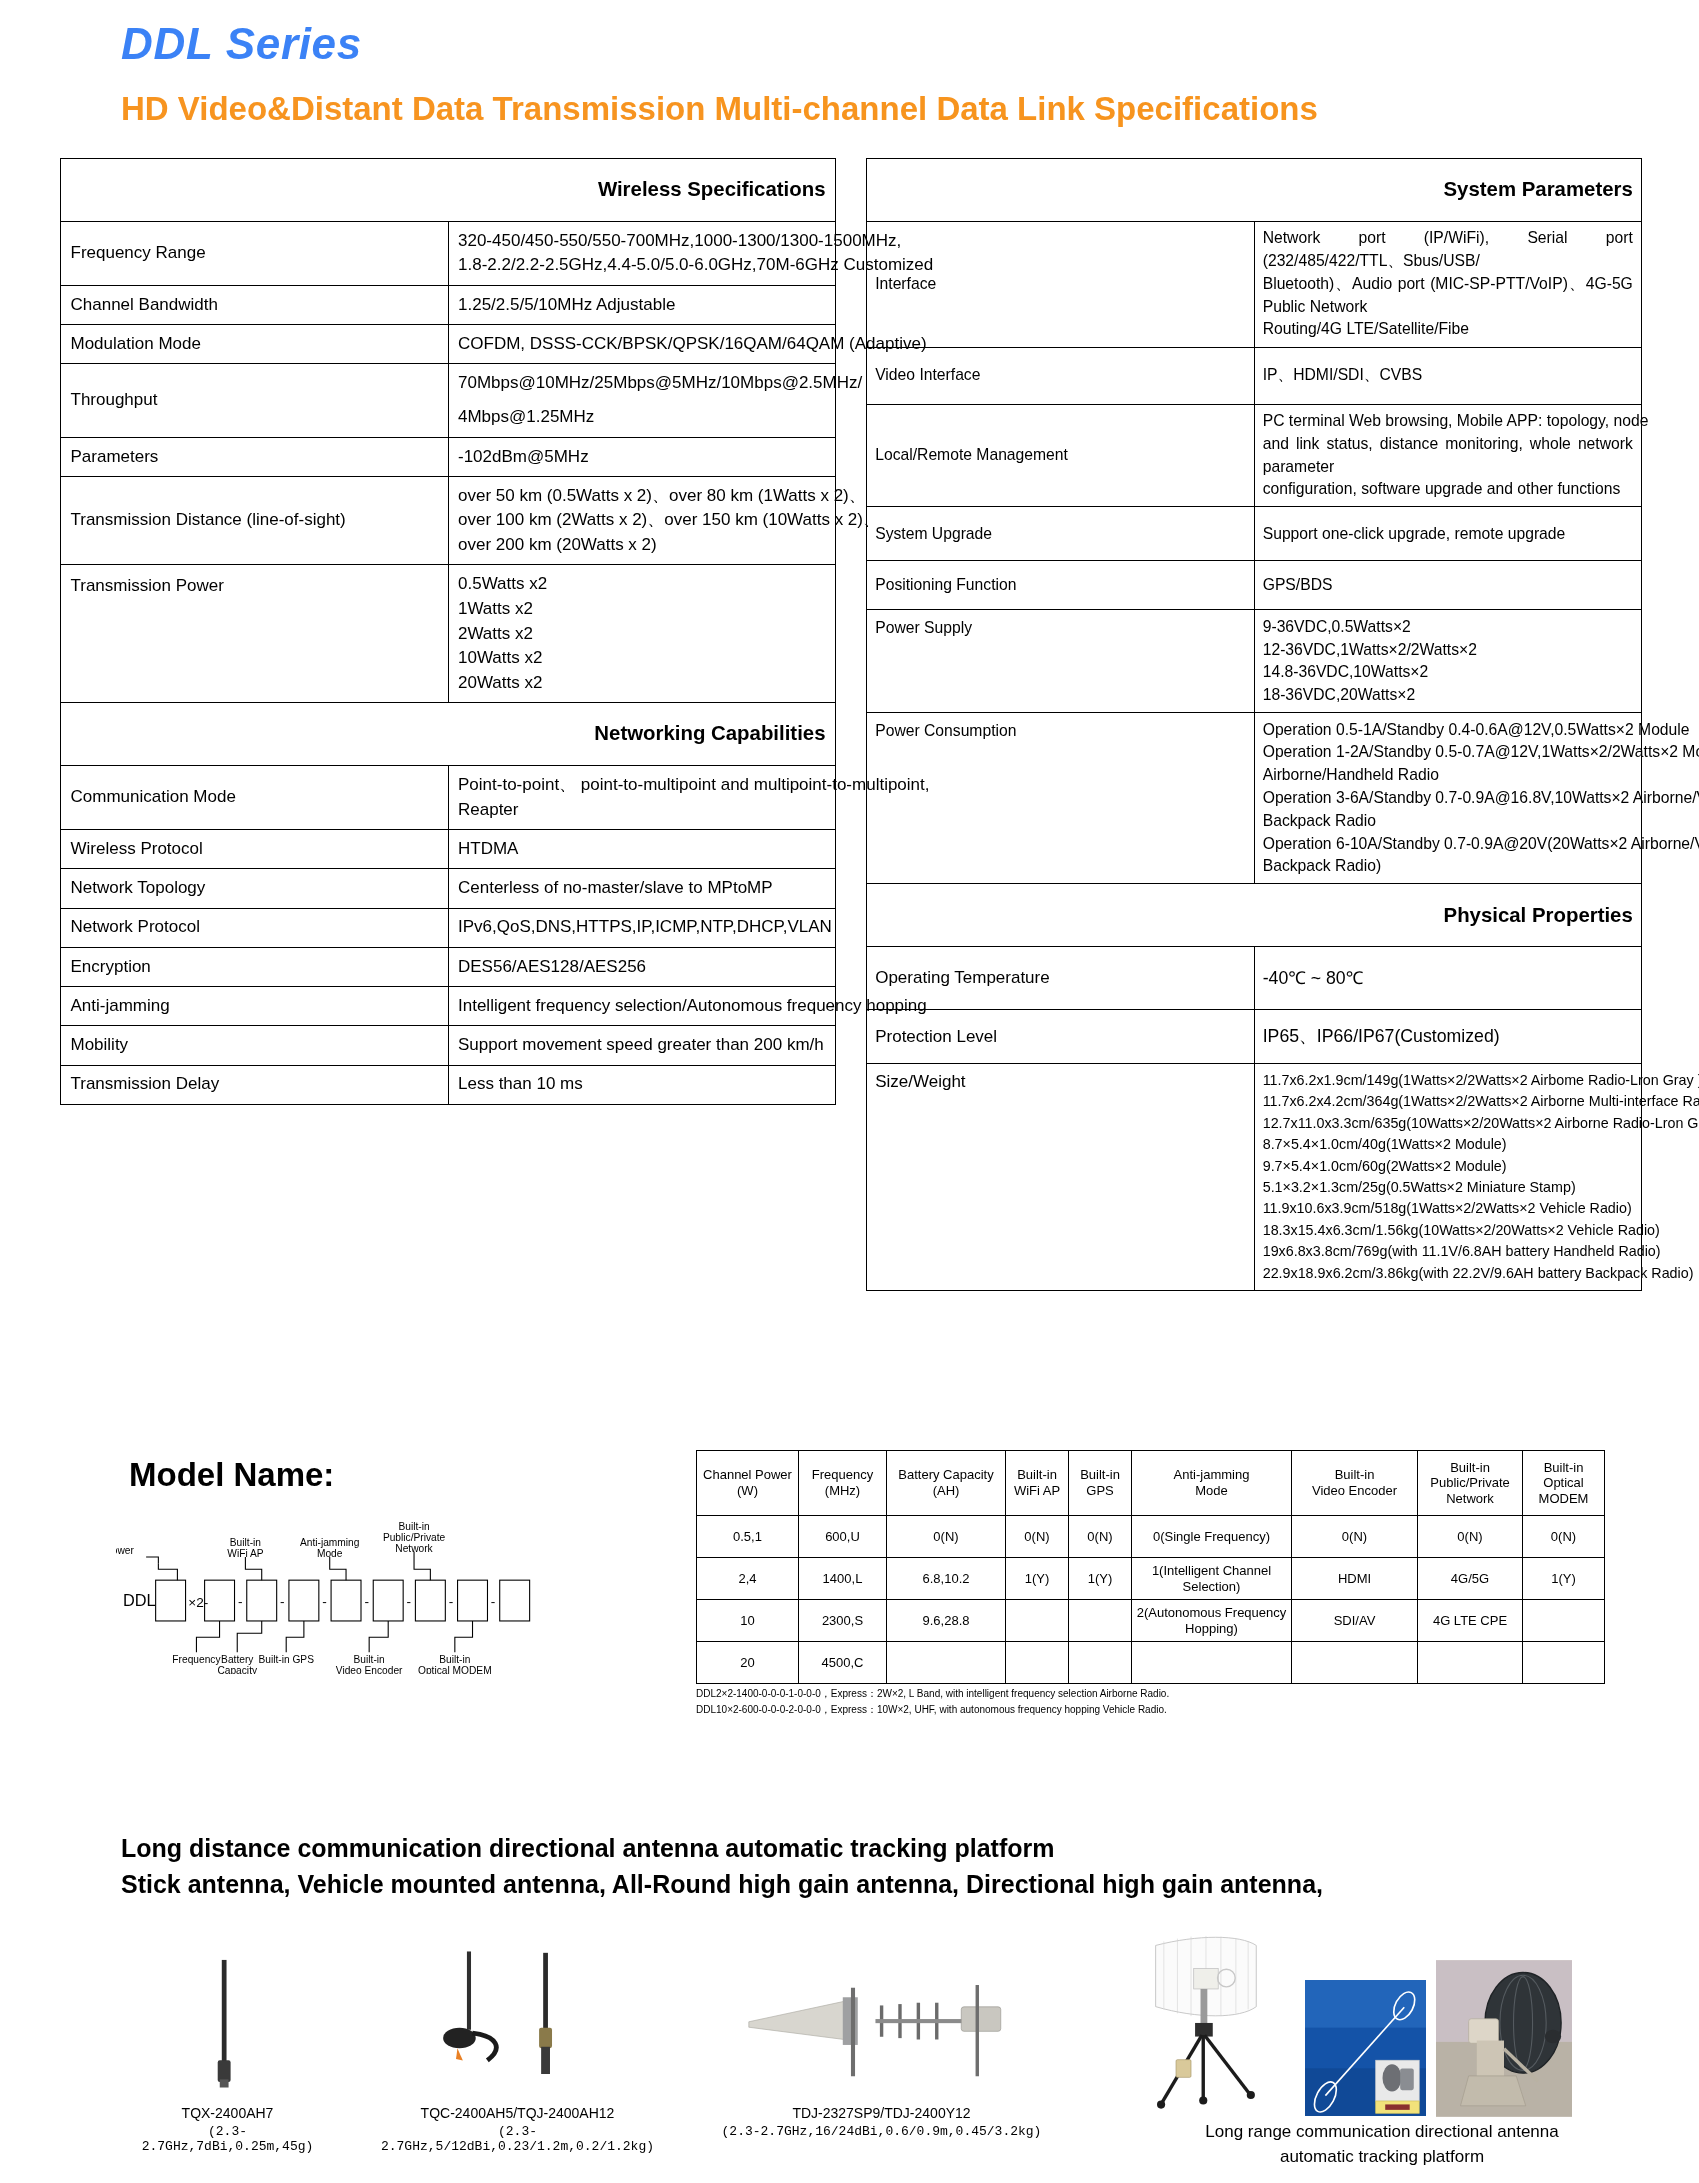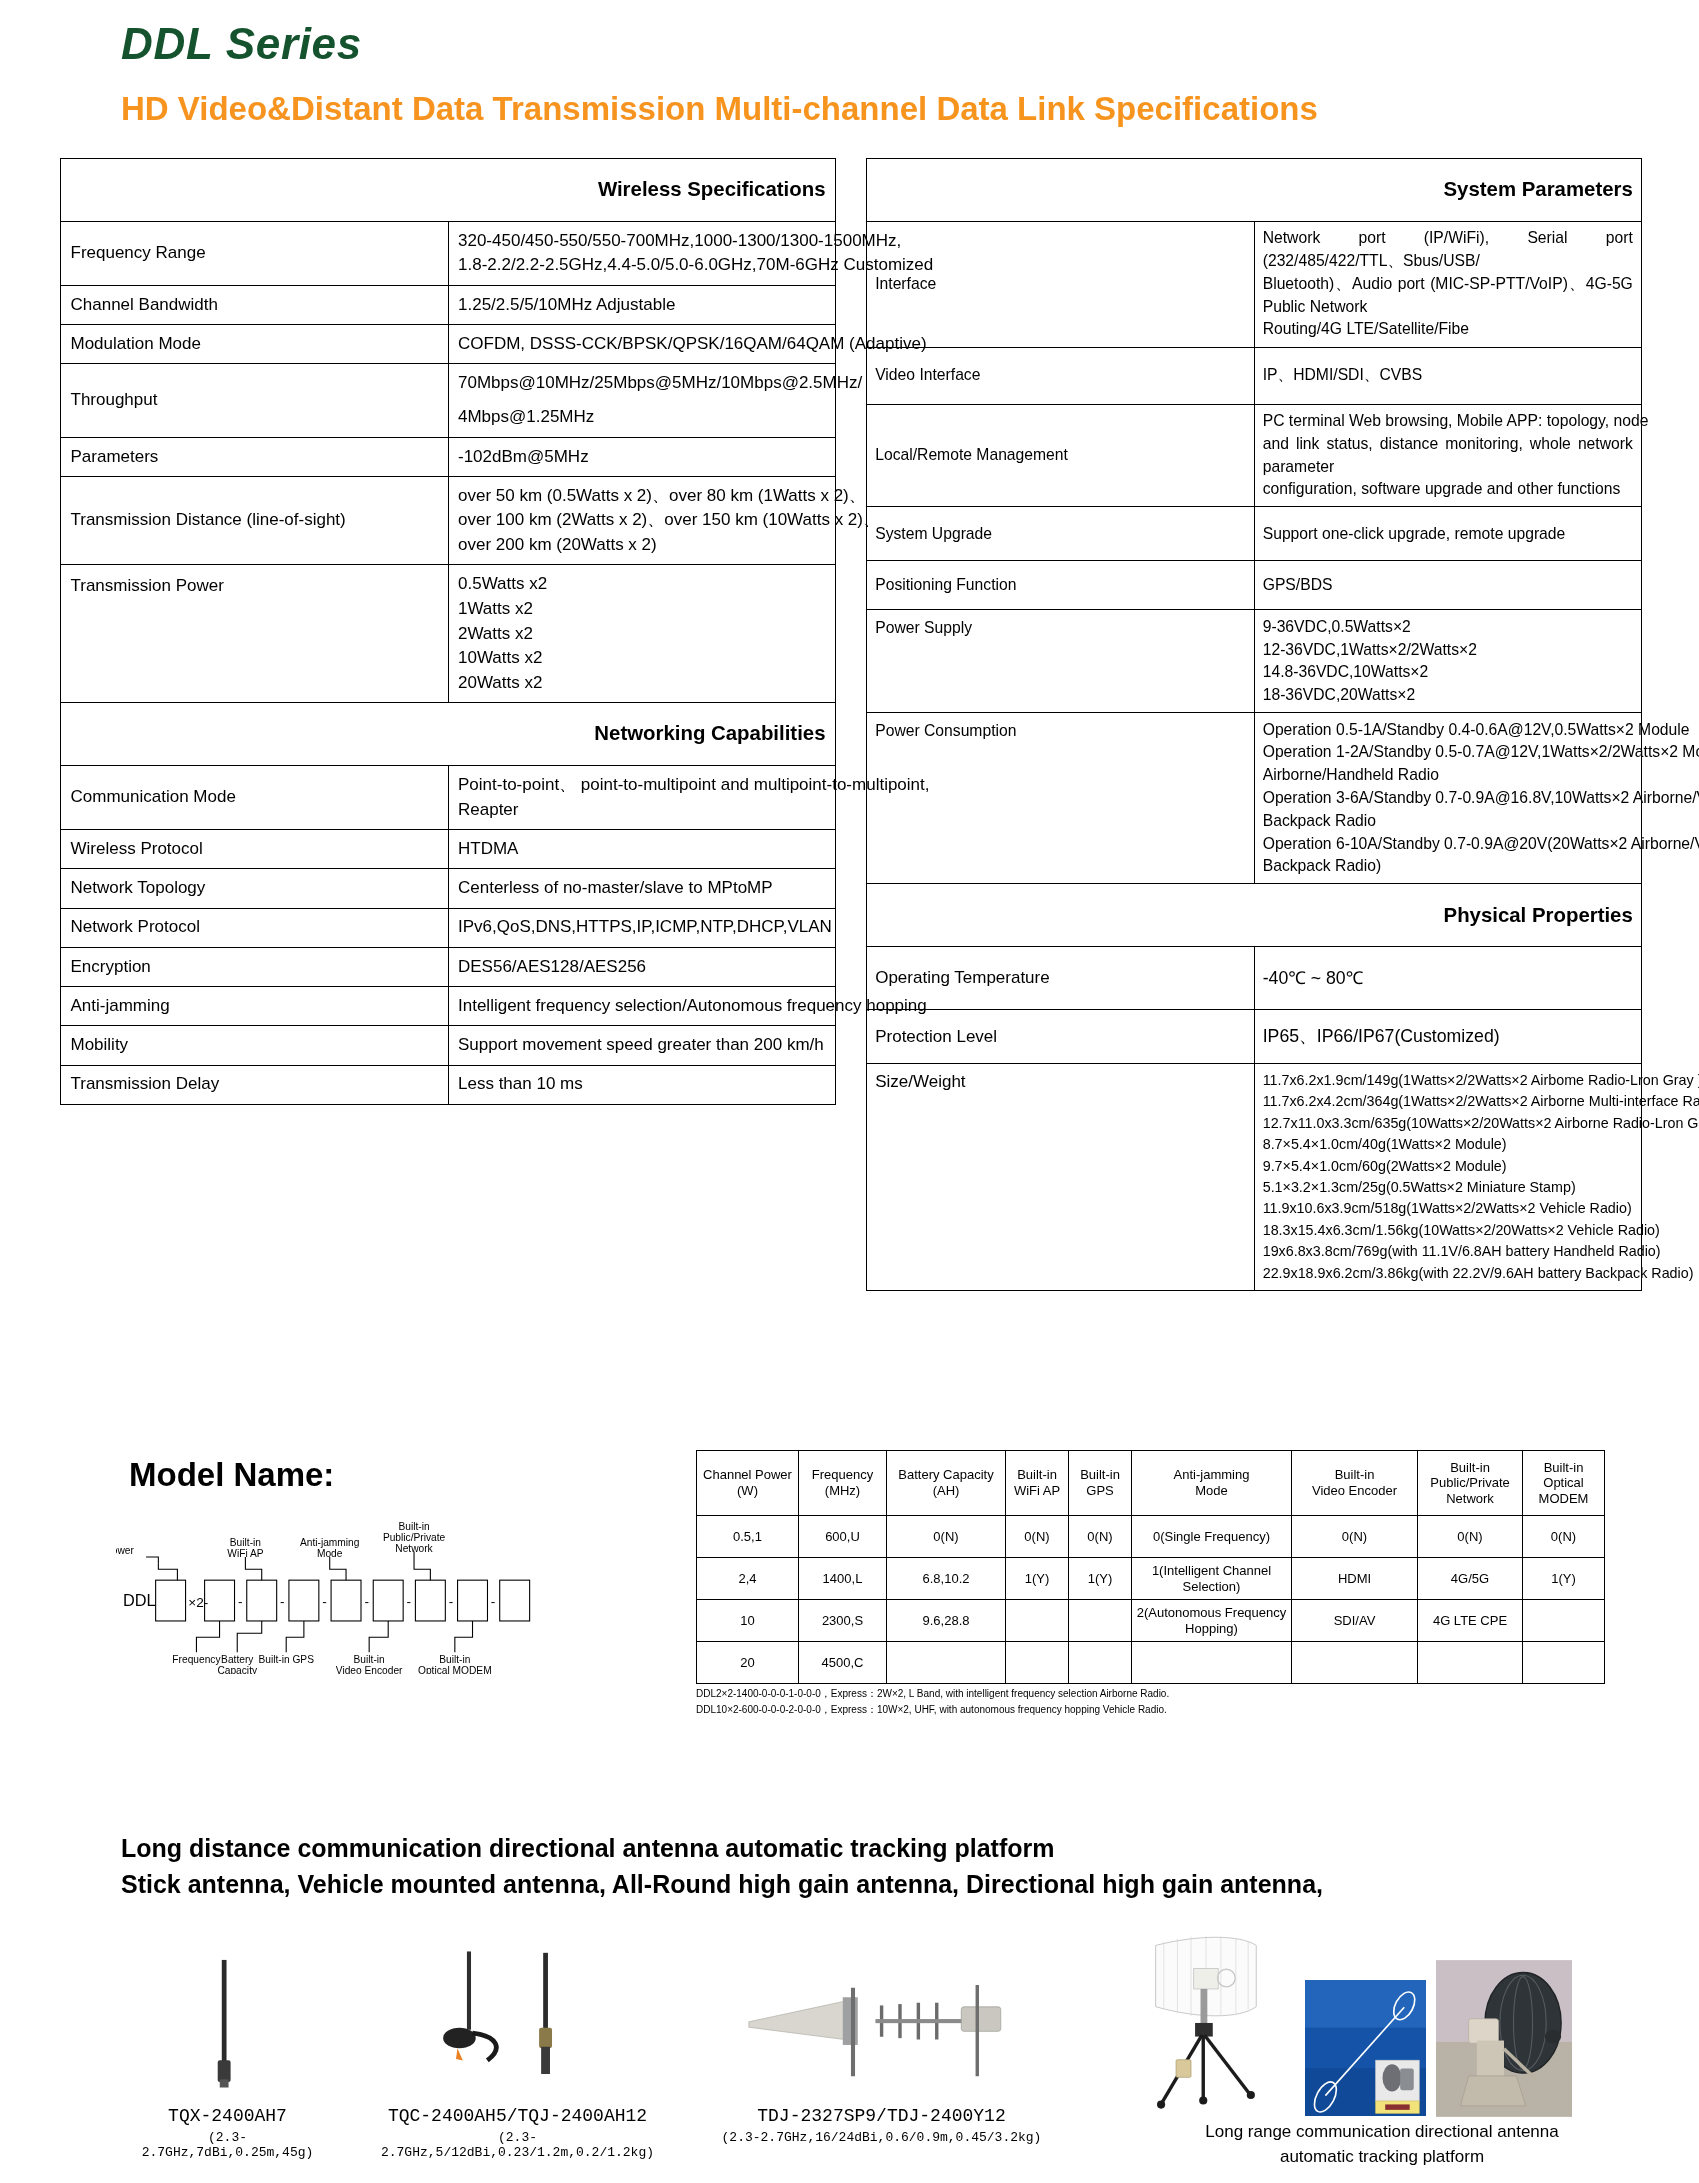--- a/index.html
+++ b/index.html
@@ -10,21 +10,21 @@
     font-family: "Liberation Sans", sans-serif;
     color: #000;
     position: relative;
     overflow: hidden;
   }
 
   
   .hdr-title {
     position:absolute; left:121px; top:19px;
     font-size:44px; font-weight:bold; font-style:italic;
-    color:#14532d; letter-spacing:0.7px;
+    color:#3b82f6; letter-spacing:0.7px;
   }
   .hdr-sub {
     position:absolute; left:121px; top:90px;
     font-size:33px; font-weight:bold; white-space:nowrap;
   }
   .hdr-sub .part1 { color:#f79420; }
   .hdr-sub .part2 { color:#f7941e; }
 
   
   .spec-table {
@@ -80,21 +80,21 @@
 
   .ex-lines { position:absolute; left:696px; top:1686px; font-size:10px; line-height:1.62; }
   .ex-lines div { white-space:nowrap; }
 
   
   #antenna-heading {
     position:absolute; left:121px; top:1831px;
     font-size:25px; font-weight:bold; line-height:1.42; width:1463px;
   }
   .ant-item { position:absolute; text-align:center; }
-  .ant-cap  { font-family:Liberation Mono, monospace; font-size:18px; line-height:1.5; }
+  .ant-cap  { font-family:Liberation Sans, sans-serif; font-size:14px; line-height:1.5; }
   .ant-spec { font-family:Liberation Mono, monospace; font-size:13px; }
   #ant-long-cap {
     position:absolute; left:1130px; top:2120px; width:504px;
     text-align:center; font-size:17px; line-height:1.45;
   }
 
   
   .photo { position:absolute; }
 </style>
 </head>

